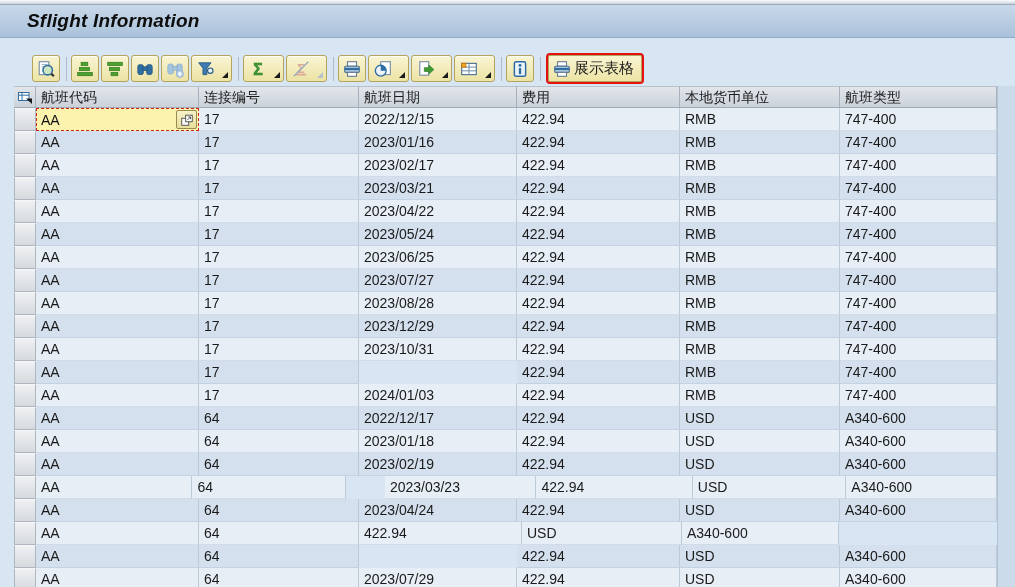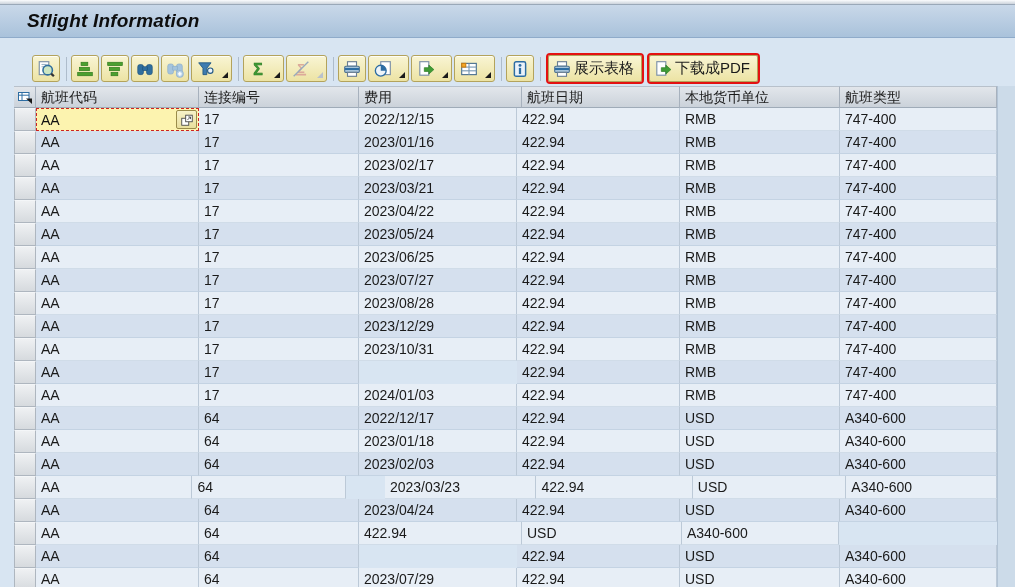--- a/index.html
+++ b/index.html
@@ -203,46 +203,37 @@
         <span class="icon">
           <svg width="18" height="18" viewBox="0 0 16 16">
             <rect x="4" y="1.5" width="8" height="4" fill="#fff" stroke="#6b7f92"></rect>
             <rect x="1.5" y="5.5" width="13" height="5.5" rx="1" fill="#b9d0e2" stroke="#4a708f"></rect>
             <rect x="1.8" y="7" width="12.4" height="2" fill="#2d6da3"></rect>
             <rect x="4" y="11" width="8" height="3.5" fill="#fff" stroke="#6b7f92"></rect>
           </svg>
         </span>
         <span class="action-label">展示表格</span>
       </div>
-      <div class="action-btn" style="outline-color: rgb(228, 17, 17);">
-        <span class="icon">
-          <svg width="18" height="18" viewBox="0 0 16 16">
-            <rect x="2.5" y="1.5" width="8" height="12" fill="#fff" stroke="#7a8fa6"></rect>
-            <path d="M6.5 6.8 H10.5 V4.5 L15 8.5 L10.5 12.5 V10.2 H6.5 Z" fill="#3f9c35" stroke="#2a7a22" stroke-width="0.6"></path>
-          </svg>
-        </span>
-        <span class="action-label">下载成PDF</span>
-      </div>
     </div>
   <div class="grid">
     <div class="hdr-row" id="hdr">
         <div class="hdr-cell corner-cell">
           <span class="icon">
             <svg width="16" height="16" viewBox="0 0 16 16">
               <rect x="1.5" y="3.5" width="10.5" height="8" fill="#fff" stroke="#2d6da3"></rect>
               <line x1="1.5" y1="6.2" x2="12" y2="6.2" stroke="#2d6da3"></line>
               <line x1="5" y1="3.5" x2="5" y2="11.5" stroke="#2d6da3"></line>
               <path d="M9 9.5 L15 9.5 L15 15 Z" fill="#1a1a1a"></path>
             </svg>
           </span>
         </div>
         <div class="hdr-cell" style="width: 163px;">航班代码</div>
         <div class="hdr-cell" style="width: 160px;">连接编号</div>
+        <div class="hdr-cell" style="width: 158px;">航班日期</div>
         <div class="hdr-cell" style="width: 163px;">费用</div>
-        <div class="hdr-cell" style="width: 158px;">航班日期</div>
         <div class="hdr-cell" style="width: 160px;">本地货币单位</div>
         <div class="hdr-cell" style="width: 157px;">航班类型</div>
       </div>
     <div id="rows">
         <div class="row odd">
           <div class="sel-cell"></div>
           <div class="cell input-cell" style="width: 163px;">
             <div class="cell-input" style="background: rgb(252, 243, 175);">AA</div>
             <div class="f4-btn">
               <span class="icon">
@@ -383,21 +374,21 @@
           <div class="cell" style="width: 160px;">64</div>
           <div class="cell" style="width: 158px;">2023/01/18</div>
           <div class="cell" style="width: 163px;">422.94</div>
           <div class="cell" style="width: 160px;">USD</div>
           <div class="cell" style="width: 157px;">A340-600</div>
         </div>
         <div class="row even">
           <div class="sel-cell"></div>
           <div class="cell" style="width: 163px;">AA</div>
           <div class="cell" style="width: 160px;">64</div>
-          <div class="cell" style="width: 158px;">2023/02/03</div>
+          <div class="cell" style="width: 158px;">2023/02/19</div>
           <div class="cell" style="width: 163px;">422.94</div>
           <div class="cell" style="width: 160px;">USD</div>
           <div class="cell" style="width: 157px;">A340-600</div>
         </div>
         <div class="row odd">
           <div class="sel-cell"></div>
           <div class="cell" style="width: 163px;">AA</div>
           <div class="cell" style="width: 160px;">64</div>
           <div class="cell" style="width: 158px; margin-left: 39px;">2023/03/23</div>
           <div class="cell" style="width: 163px;">422.94</div>

